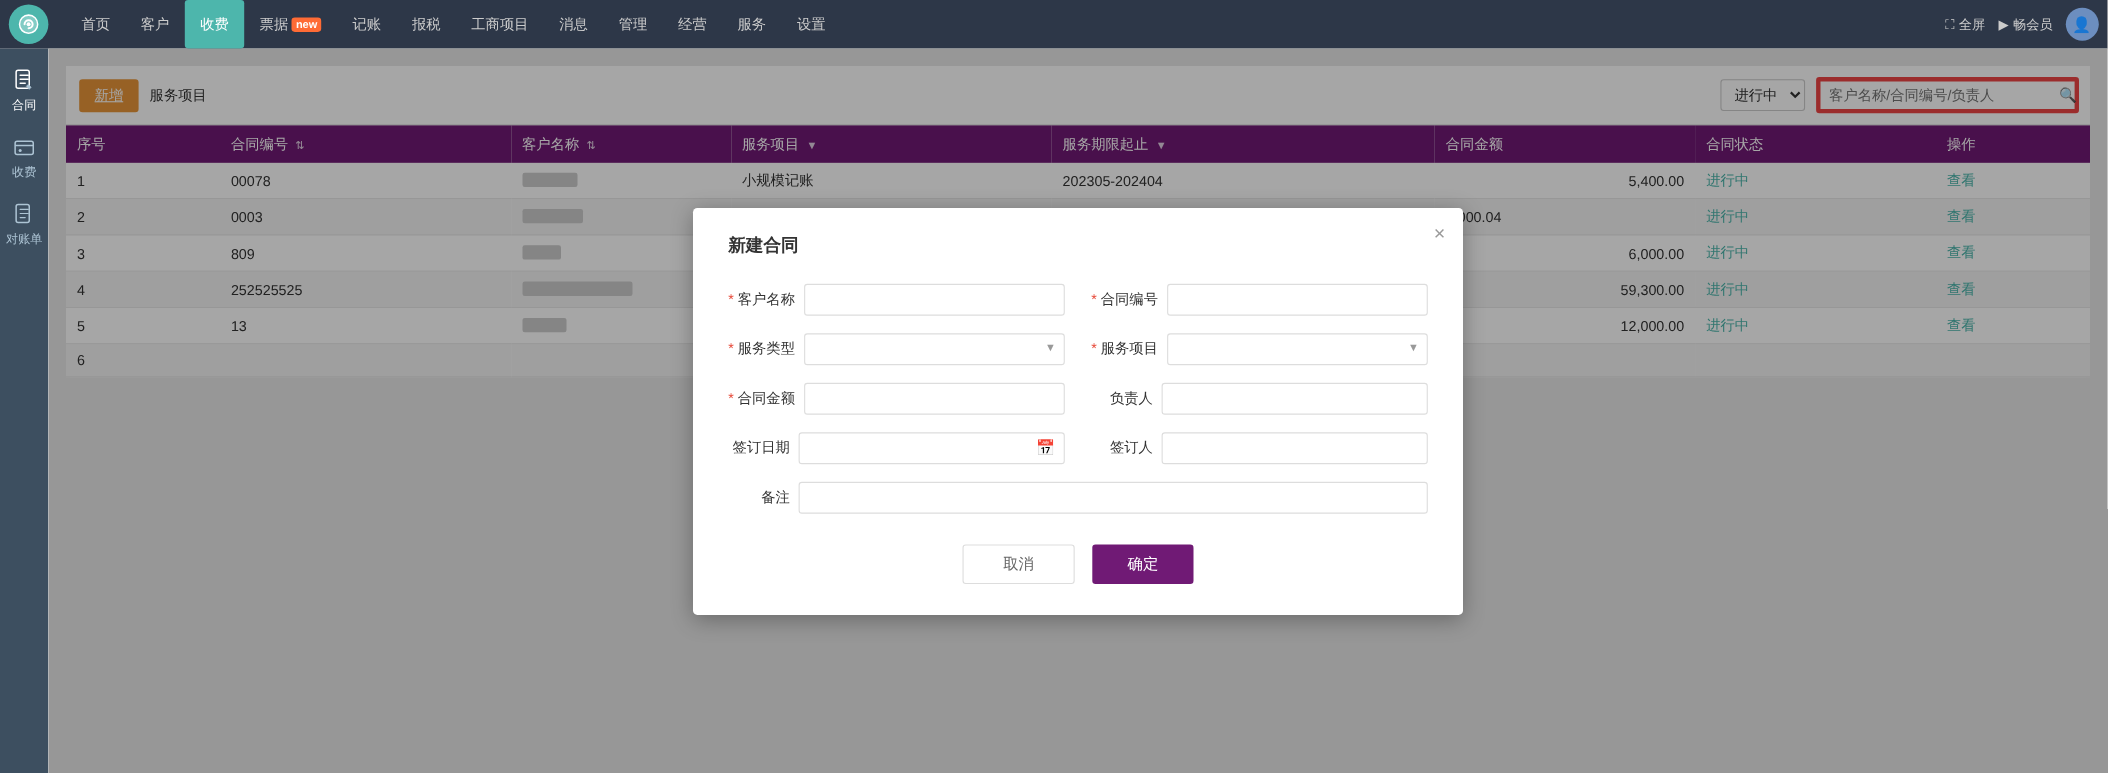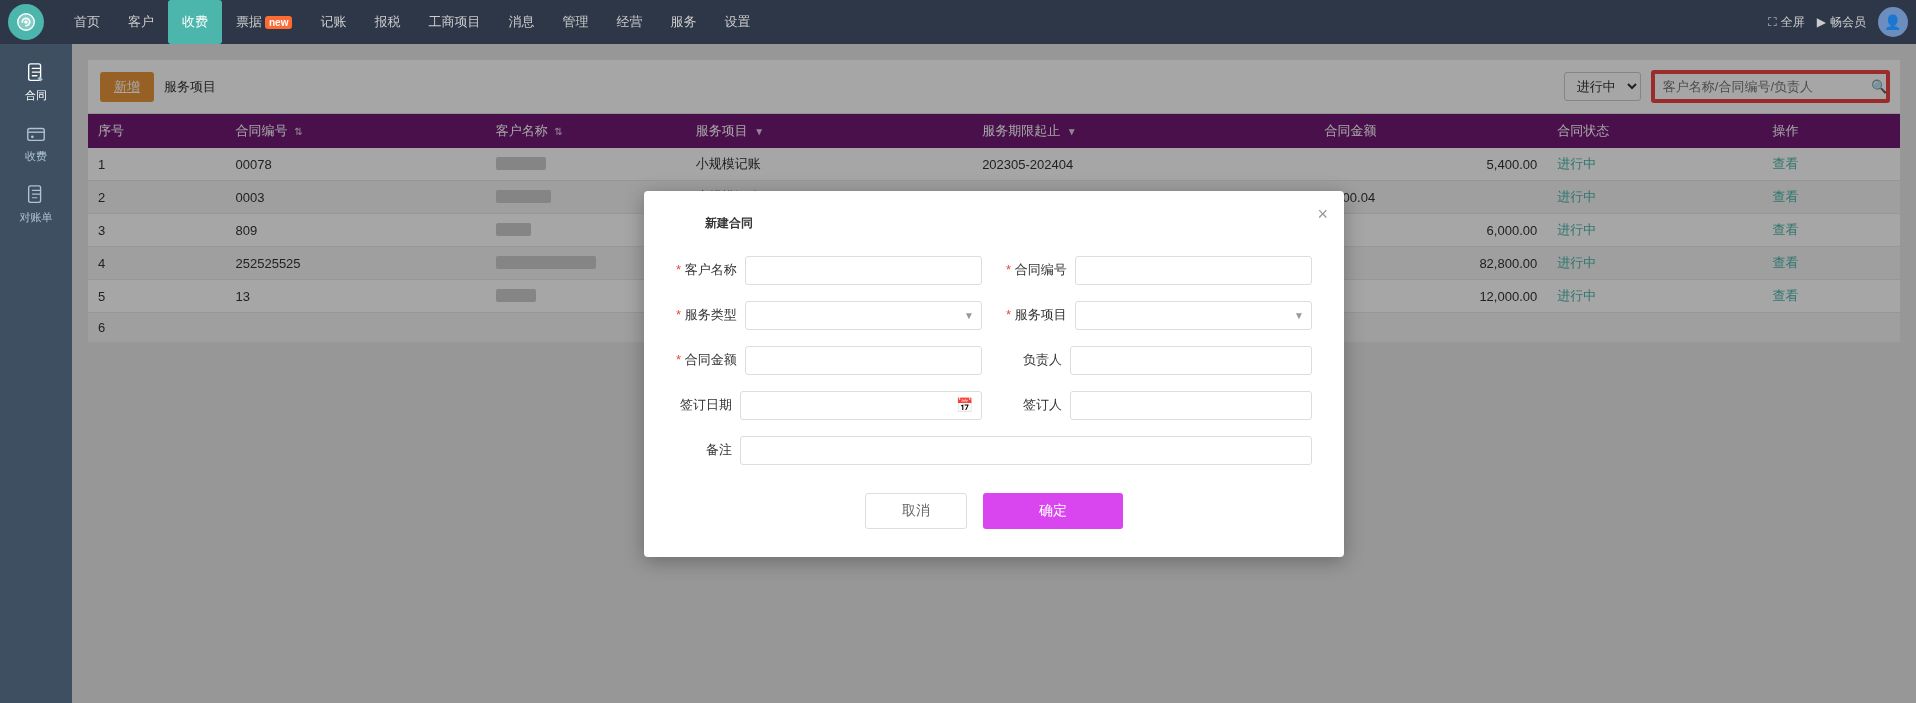--- a/index.html
+++ b/index.html
@@ -60,21 +60,21 @@
       background: #6c8ebf;
       display: flex; align-items: center; justify-content: center;
       color: #fff; font-size: 14px;
     }
 
     
     .main-layout { display: flex; height: calc(703px - 44px); }
 
     
     .sidebar {
-      width: 72px;
+      width: 44px;
       background: #3d4f60;
       display: flex; flex-direction: column;
       align-items: center;
       padding-top: 8px;
       gap: 0;
     }
     .sidebar-item {
       width: 100%;
       display: flex; flex-direction: column; align-items: center;
       padding: 10px 4px;
@@ -190,25 +190,24 @@
     }
     .modal {
       background: #fff;
       border-radius: 4px;
       width: 700px;
       padding: 24px 32px 28px;
       position: relative;
       box-shadow: 0 4px 20px rgba(0,0,0,0.3);
     }
     .modal-title {
-      font-size: 12px;
+      font-size: 16px;
       font-weight: bold;
       color: #333;
       margin-bottom: 24px;
-      margin-left: 29px;
     }
     .modal-close {
       position: absolute;
       top: 14px; right: 16px;
       font-size: 18px;
       color: #999;
       cursor: pointer;
       line-height: 1;
     }
 
@@ -298,24 +297,24 @@
     .btn-cancel {
       padding: 8px 36px;
       border: 1px solid #ddd;
       border-radius: 3px;
       background: #fff;
       color: #666;
       font-size: 14px;
       cursor: pointer;
     }
     .btn-confirm {
-      padding: 8px 56px;
+      padding: 8px 32px;
       border: none;
       border-radius: 3px;
-      background: #d946ef;
+      background: #701a75;
       color: #fff;
       font-size: 14px;
       cursor: pointer;
     }
   </style>
 </head>
 <body>
 
 <div class="top-nav">
   <div class="logo">
@@ -450,21 +449,21 @@
     <td style="text-align:right">6,000.00</td>
     <td><span class="status-badge">进行中</span></td>
     <td><a class="link-btn">查看</a></td>
   </tr>
             <tr>
     <td>4</td>
     <td>252525525</td>
     <td><span style="display:inline-block;background:#ccc;color:transparent;border-radius:2px;height:13px;width:100px;">&nbsp;</span></td>
     <td>一般纳税人...</td>
     <td>201807-202403</td>
-    <td style="text-align:right">82,800.00</td>
+    <td style="text-align:right">59,300.00</td>
     <td><span class="status-badge">进行中</span></td>
     <td><a class="link-btn">查看</a></td>
   </tr>
             <tr>
     <td>5</td>
     <td>13</td>
     <td><span style="display:inline-block;background:#ccc;color:transparent;border-radius:2px;height:13px;width:40px;">&nbsp;</span></td>
     <td>小规模记账</td>
     <td>202303-202402</td>
     <td style="text-align:right">12,000.00</td>

